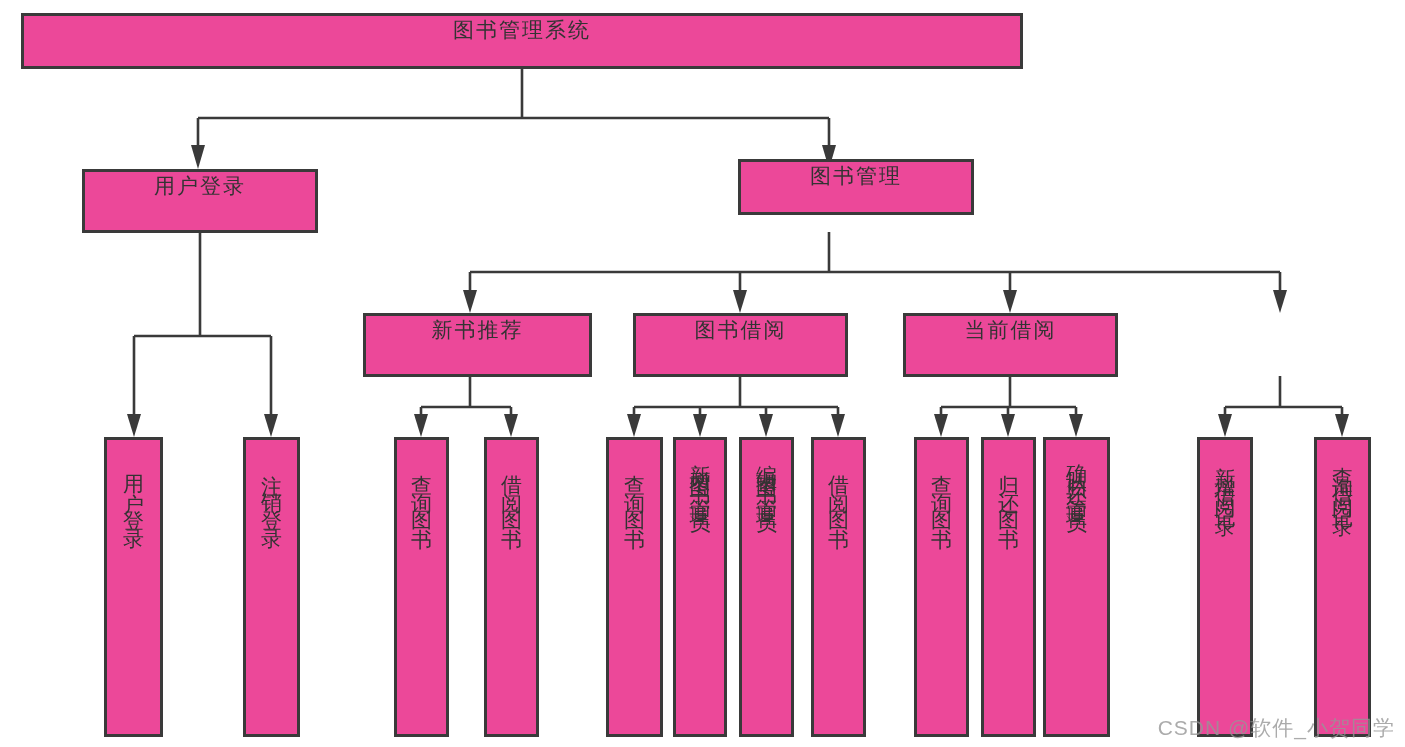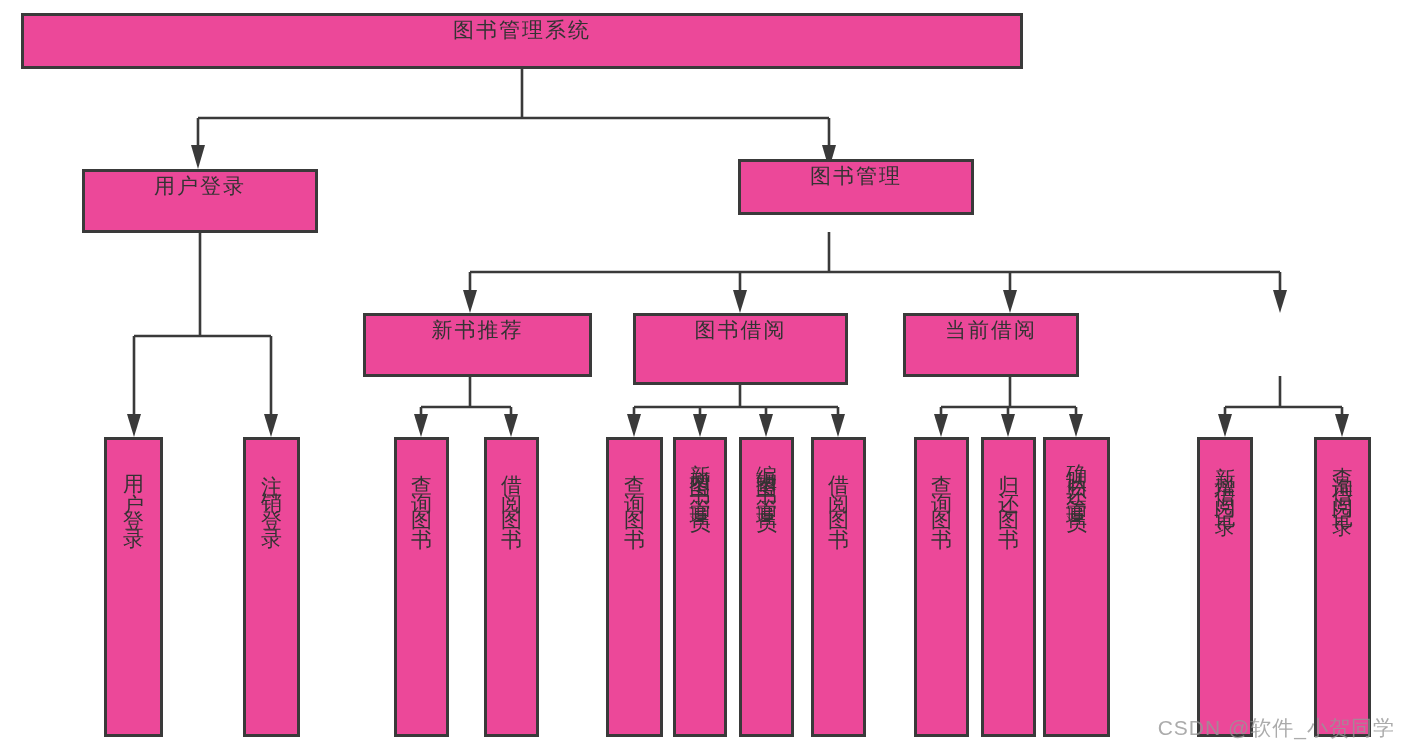--- a/index.html
+++ b/index.html
@@ -104,24 +104,24 @@
   <div class="node" style="left:82px; top:169px; width:236px; height:64px;">
     <span>用户登录</span>
   </div>
   <div class="node" style="left:711px; top:159px; width:236px; height:56px;margin-left:27px;">
     <span>图书管理</span>
   </div>
 
   <div class="node" style="left:363px; top:313px; width:229px; height:64px;">
     <span>新书推荐</span>
   </div>
-  <div class="node" style="left:633px; top:313px; width:215px; height:72px;">
+  <div class="node" style="left:633px; top:313px; width:215px; height:64px;">
     <span>图书借阅</span>
   </div>
-  <div class="node" style="left:903px; top:313px; width:176px; height:64px;">
+  <div class="node" style="left:903px; top:313px; width:215px; height:64px;">
     <span>当前借阅</span>
   </div>
 
   <div class="node leaf" style="left:104px; top:437px; width:59px; height:300px;">
     <span class="v-text ls-s">用户登录</span>
   </div>
   <div class="node leaf" style="left:243px; top:437px; width:57px; height:300px;">
     <span class="v-text ls-s">注销登录</span>
   </div>
   <div class="node leaf" style="left:394px; top:437px; width:55px; height:300px;">

